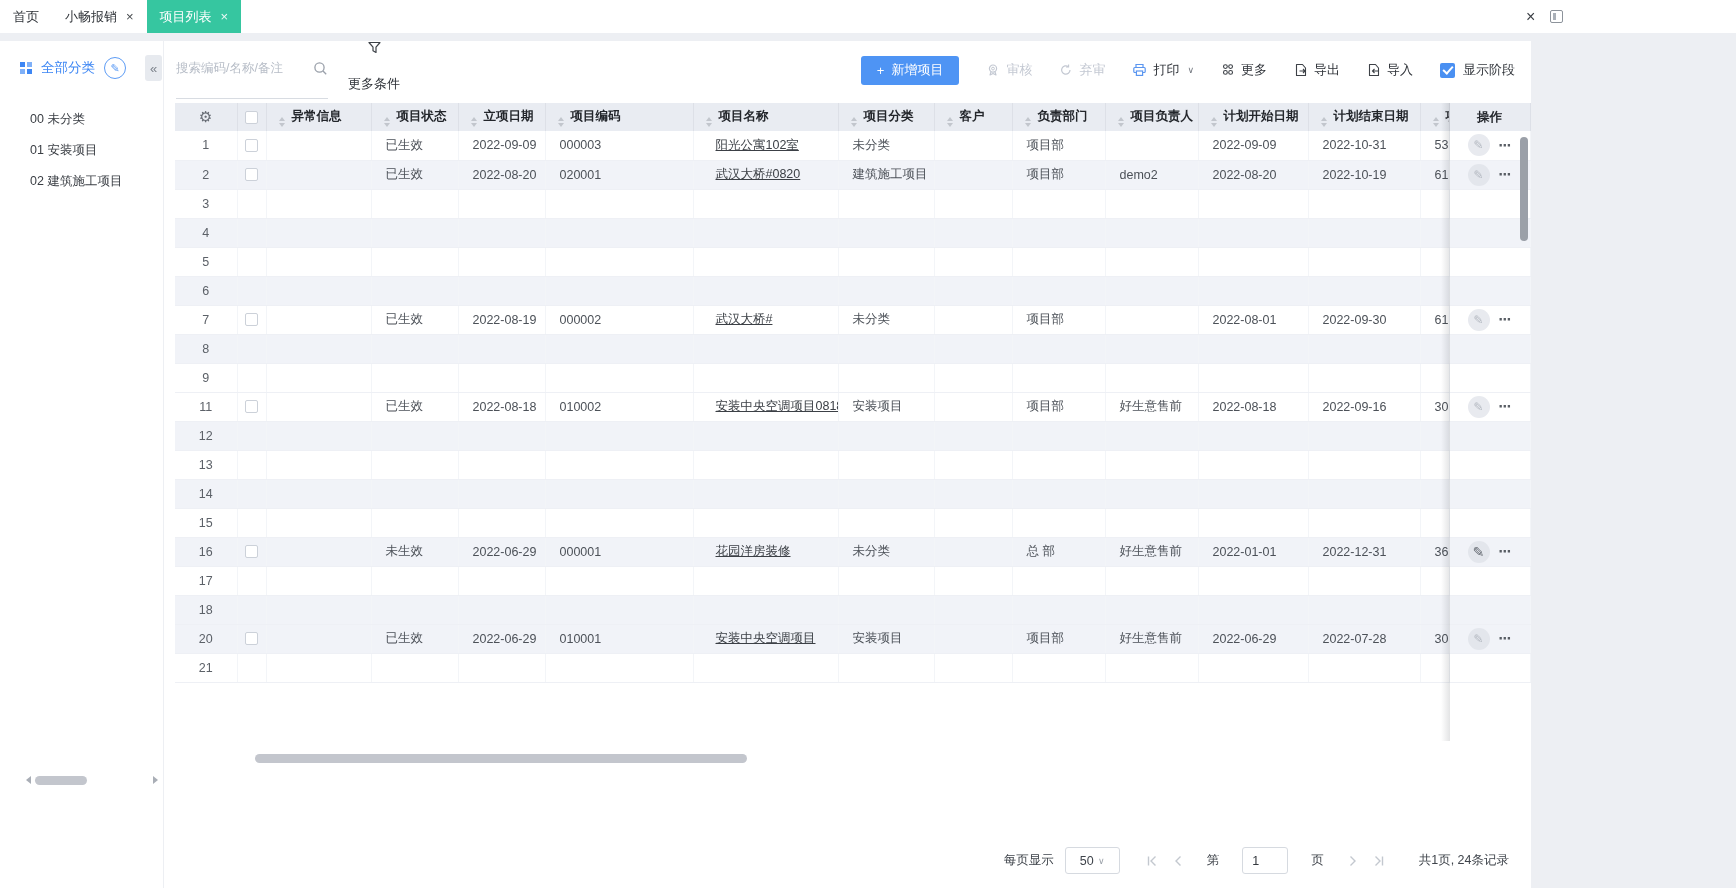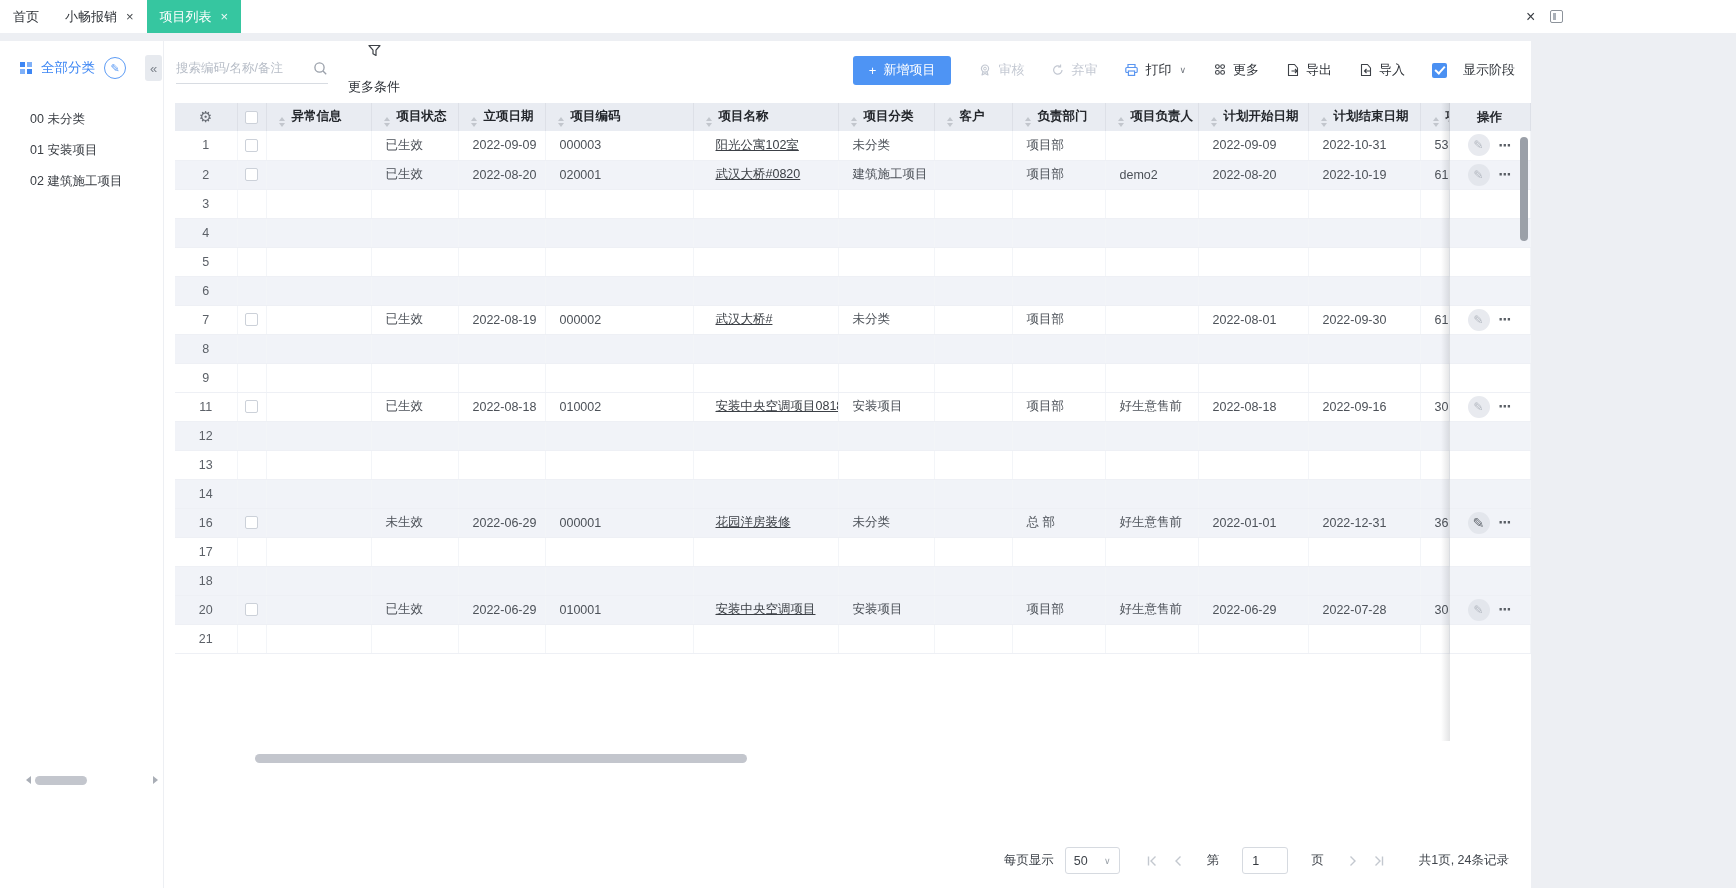--- a/index.html
+++ b/index.html
@@ -27,31 +27,31 @@
   .side-item { padding:7px 0 7px 30px; font-size:12.5px; color:#3a3e44; cursor:pointer; white-space:nowrap; }
   .side-hscroll { position:absolute; top:732px; left:26px; width:132px; height:14px; display:flex; align-items:center; }
   .side-hscroll .arr { width:0; height:0; border-top:4px solid transparent; border-bottom:4px solid transparent; cursor:pointer; }
   .side-hscroll .arr.left { border-right:5px solid #a9aeb6; }
   .side-hscroll .arr.right { border-left:5px solid #a9aeb6; }
   .side-hscroll .track { flex:1; height:9px; margin:0 4px; position:relative; }
   .side-hscroll .sthumb { position:absolute; left:0; top:0; width:52px; height:9px; border-radius:5px; background:#c3c6cd; cursor:grab; }
 
   
   .main { position:absolute; top:41px; left:164px; width:1367px; height:847px; background:#fff; }
-  .toolbar { height:58px; display:flex; align-items:center; padding:0 16px 0 12px; }
+  .toolbar { height:58px; display:flex; padding:0 16px 0 12px; }
   .search-box { width:152px; border-bottom:1px solid #d8dce2; display:flex; align-items:center; padding-bottom:7px; margin-top:4px; }
   .search-box input { border:0; outline:0; flex:1; font-size:12.5px; color:#333; font-family:inherit; min-width:0; background:transparent; }
   .search-box input::placeholder { color:#b7bdc7; }
   .filter-btn { margin-left:20px; display:flex; gap:21px; align-items:center; font-size:13px; color:#2e3238; cursor:pointer;flex-direction:column; }
   .actions { margin-left:auto; display:flex; align-items:center; gap:27px; }
   .btn-add { background:#4e94f4; color:#fff; border:0; border-radius:3px; height:29px; padding:0 16px; font-size:13px; font-family:inherit; display:flex; align-items:center; gap:7px; cursor:pointer; }
   .tool { display:flex; align-items:center; gap:6px; font-size:13px; color:#2e3238; cursor:pointer; white-space:nowrap; }
   .tool.disabled { color:#c3c8d2; cursor:default; }
   .tool .cdn { font-size:9px; color:#6f747c; margin-left:2px; }
-  .stage { display:flex; gap:16px; align-items:center; font-size:13px; cursor:pointer; }
+  .stage { display:flex; gap:8px; align-items:center; font-size:13px; cursor:pointer; }
   .checkbox-on { width:15px; height:15px; background:#4a90f2; border-radius:2px; position:relative; flex:0 0 auto; }
   .checkbox-on::after { content:""; position:absolute; left:4.5px; top:1.5px; width:4px; height:8px; border:solid #fff; border-width:0 2px 2px 0; transform:rotate(42deg); }
 
   
   .table-area { position:absolute; top:62px; left:11px; width:1356px; }
   table { border-collapse:collapse; table-layout:fixed; width:1355px; }
   thead th { background:#e9ecf2; height:28px; font-size:12.5px; color:#23262b; font-weight:bold; text-align:left; padding:0 0 0 12px; border-right:1px solid #dde0e7; white-space:nowrap; overflow:hidden; }
   thead th.center { text-align:center; padding:0; }
   thead th.gear-th { font-size:15px; color:#676c74; cursor:pointer; }
   tbody td { height:29px; font-size:12.5px; color:#4c5158; padding:0 4px 0 14px; border-bottom:1px solid #eef0f5; border-right:1px solid #f3f5f8; overflow:hidden; white-space:nowrap; }
@@ -73,21 +73,21 @@
   .op-shadow { position:absolute; top:62px; left:1277px; width:9px; height:638px; background:linear-gradient(to right, rgba(40,46,54,0), rgba(40,46,54,0.13)); pointer-events:none; }
 
   
   .h-scrollbar { position:absolute; top:713px; left:11px; width:1356px; height:10px; }
   .h-scrollbar .thumb { position:absolute; left:80px; width:492px; height:9px; border-radius:5px; background:#c3c6cd; cursor:grab; }
   .v-thumb { position:absolute; top:96px; right:3px; width:8px; height:104px; border-radius:4px; background:#9ba0a8; cursor:grab; }
 
   
   .footer { position:absolute; right:22px; top:806px; display:flex; align-items:center; font-size:12.5px; color:#3f444b; }
   .footer .lbl { margin-right:11px; }
-  .sel { width:55px; height:27px; border:1px solid #d6dae0; border-radius:3px; display:flex; align-items:center; justify-content:space-between; padding:0 8px; cursor:pointer; background:#fff; }
+  .sel { width:55px; height:27px; border:1px solid #d6dae0; border-radius:3px; display:flex; align-items:center; justify-content:space-between; padding:0 14px; cursor:pointer; background:#fff; }
   .sel .cdn { font-size:9px; color:#9aa0a8; }
   .pagers { display:flex; align-items:center; gap:14px; margin:0 14px 0 26px; }
   .pagers svg { display:block; cursor:pointer; }
   .pg-word { margin:0 9px; }
   .pg-input { width:46px; height:27px; border:1px solid #d6dae0; border-radius:3px; padding-left:9px; font-size:12.5px; font-family:inherit; color:#34383e; outline:none; }
   .summary { margin-left:20px; }
 </style>
 </head>
 <body>
 
@@ -512,20 +512,37 @@
             <td></td>
             <td></td>
             <td></td>
             <td></td>
             <td></td>
             <td></td>
             <td></td>
             <td></td>
             <td class="op"></td>
           </tr>
+          <tr class="odd">
+            <td class="num">15</td>
+            <td class="chk"></td>
+            <td></td>
+            <td></td>
+            <td></td>
+            <td></td>
+            <td></td>
+            <td></td>
+            <td></td>
+            <td></td>
+            <td></td>
+            <td></td>
+            <td></td>
+            <td></td>
+            <td class="op"></td>
+          </tr>
           <tr class="even">
             <td class="num">16</td>
             <td class="chk">
               <div class="cbox"></div>
             </td>
             <td></td>
             <td>未生效</td>
             <td>2022-06-29</td>
             <td>000001</td>
             <td><a class="pname">花园洋房装修</a></td>

